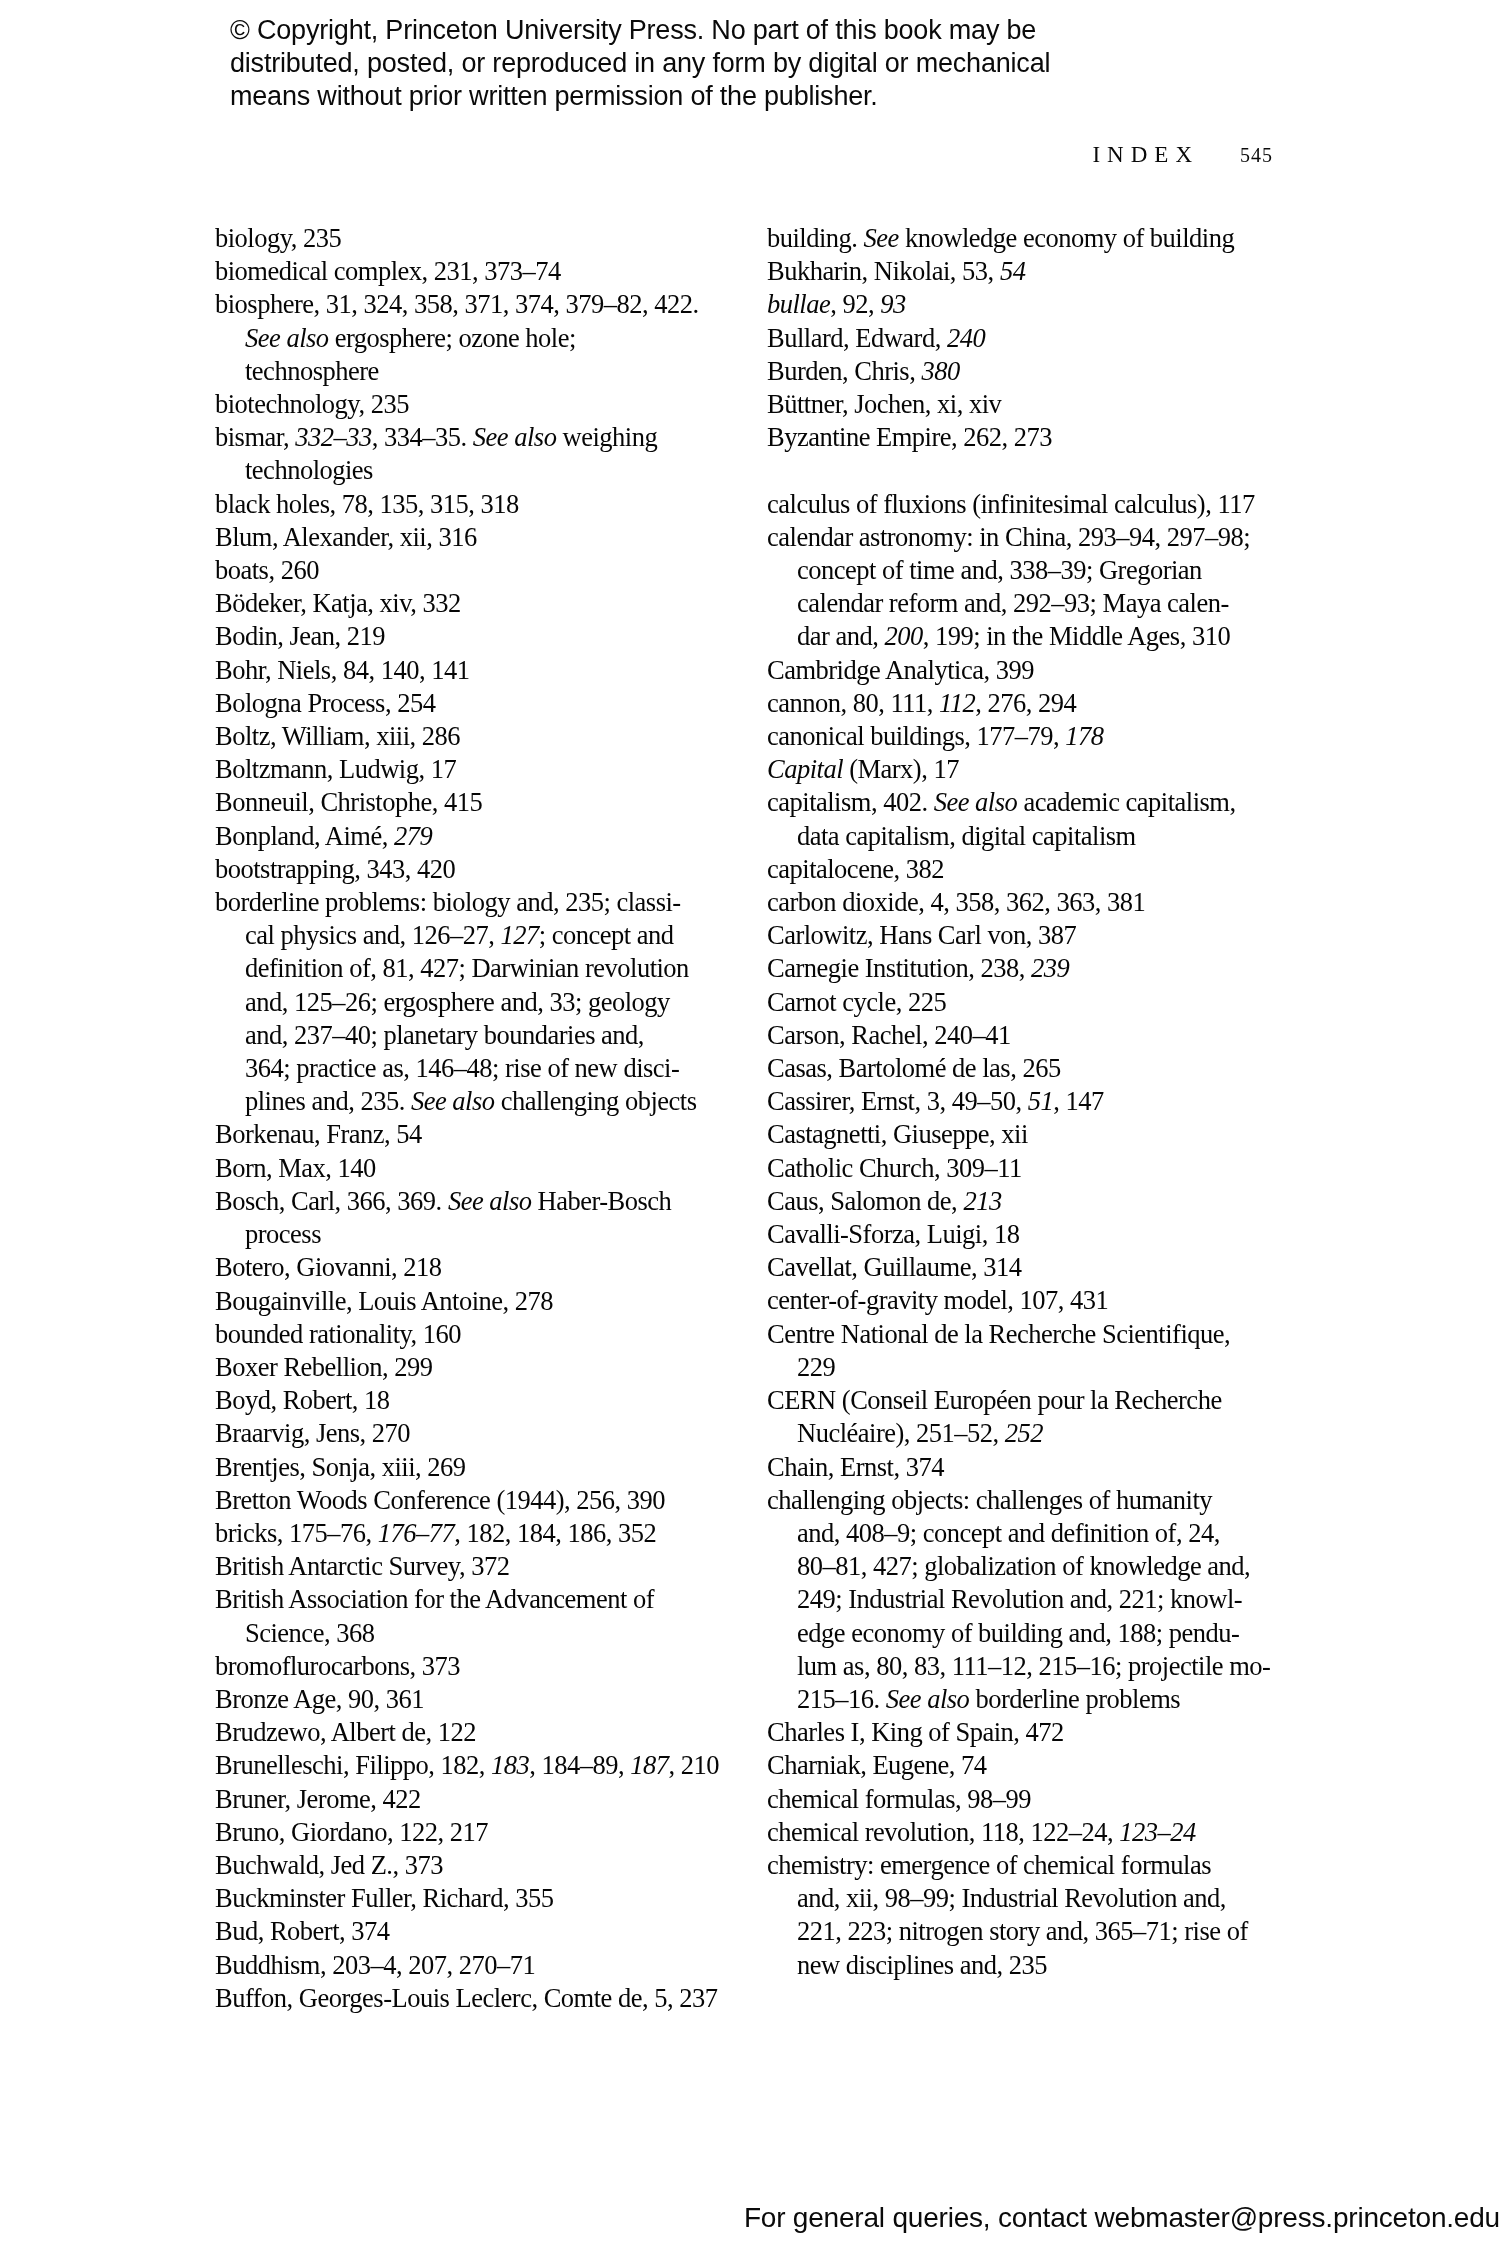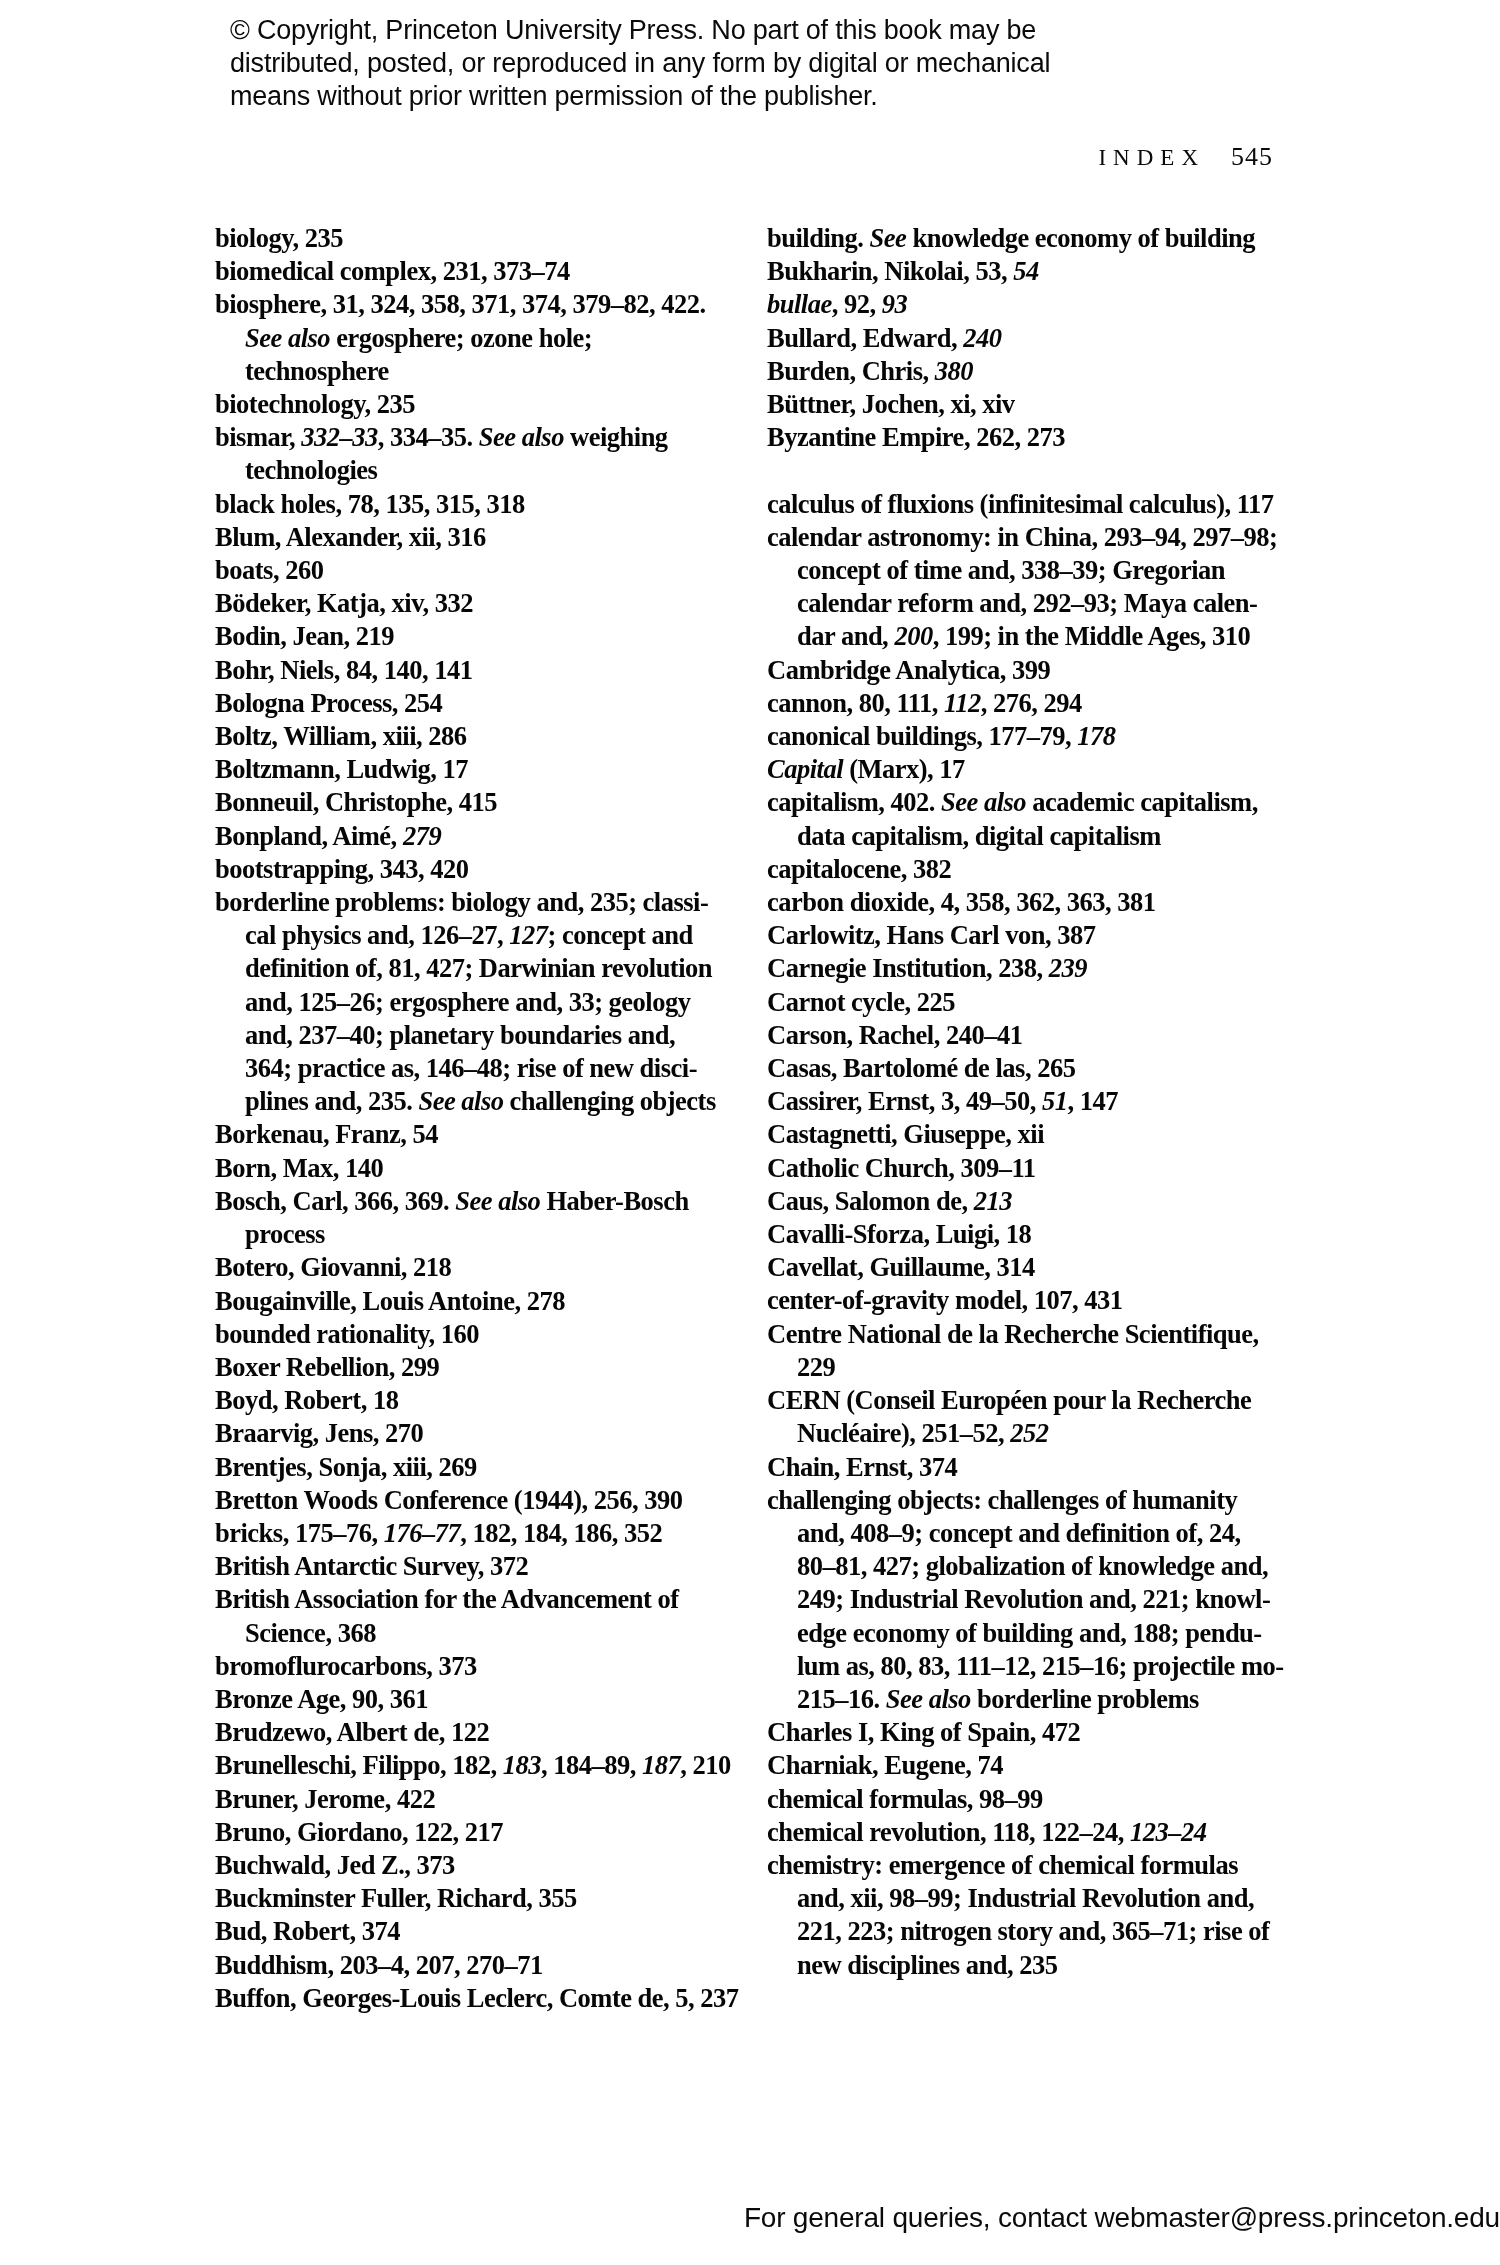--- a/index.html
+++ b/index.html
@@ -35,39 +35,38 @@
     top: 142px;
     right: 227px;
     white-space: nowrap;
     color: #0a0a0a;
   }
   .running-head .idx {
     font-size: 23px;
     letter-spacing: 7px;
   }
   .running-head .pg {
-    font-size: 26px;
-    margin-left: 22px;
+    font-size: 20px;
+    margin-left: 37px;
     letter-spacing: 1px;
   }
   .columns {
     position: absolute;
     left: 215px;
     top: 222px;
     width: 1120px;
   }
   .col {
     position: absolute;
     top: 0;
     width: 552px;
     font-size: 26.5px;
     line-height: 33.2px;
     letter-spacing: -0.5px;
     color: #060606;
-    font-weight: bold;
   }
   .col-left  { left: 0; }
   .col-right { left: 552px; }
   .entry.gap { margin-top: 33.2px; }
   .line { white-space: nowrap; }
   .line.cont { padding-left: 30px; }
   .line i { font-style: italic; }
   .footer {
     position: absolute;
     top: 2202px;

